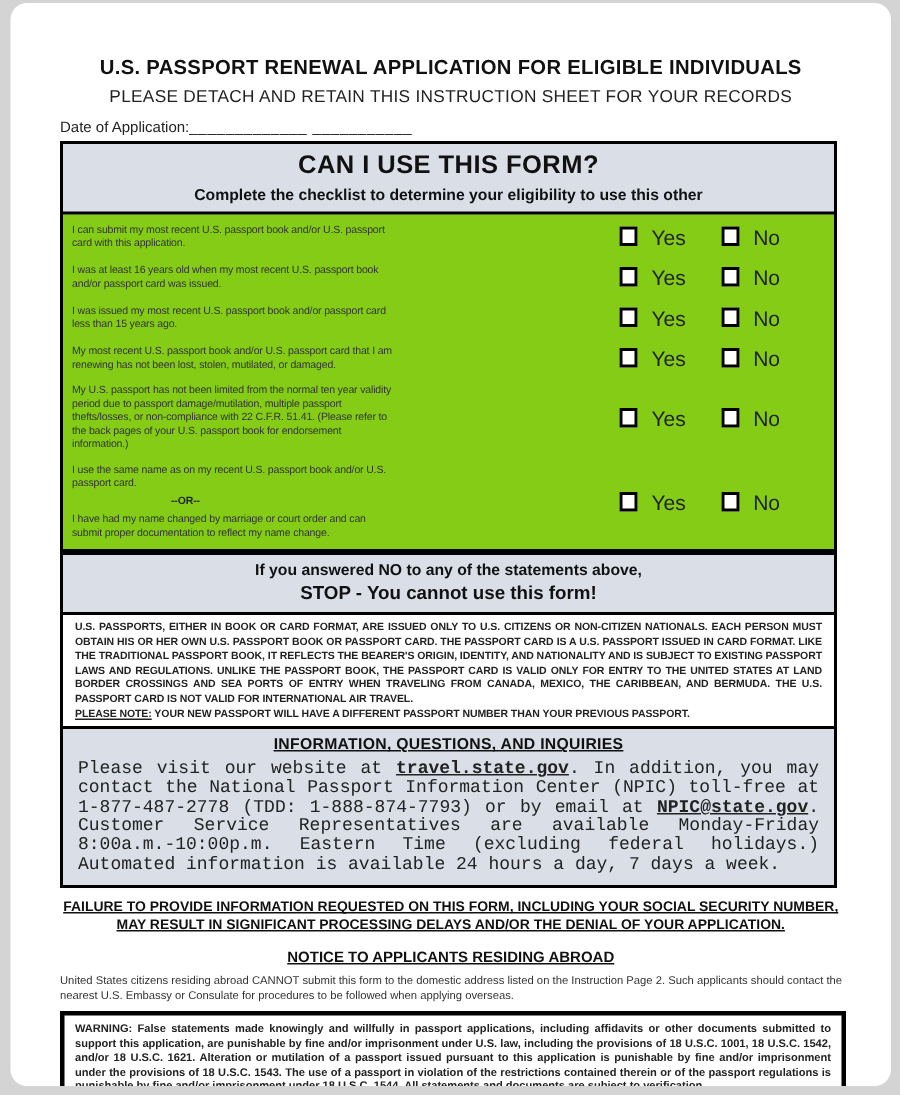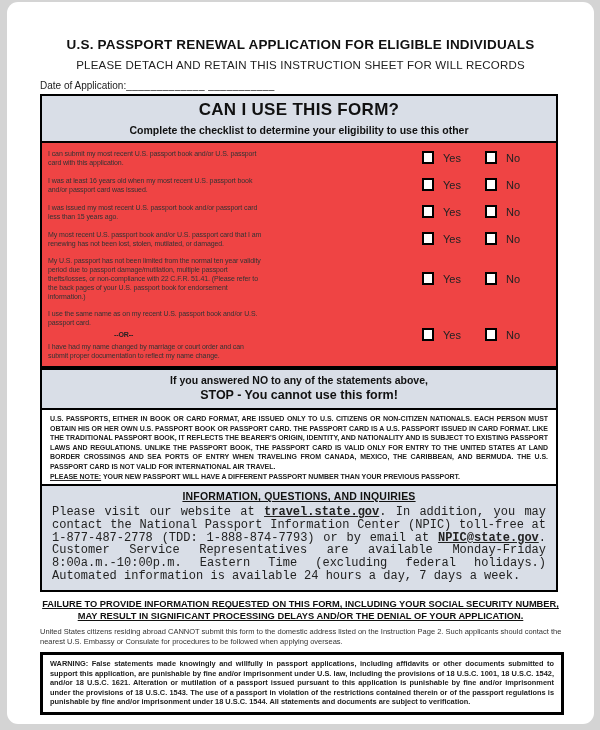--- a/index.html
+++ b/index.html
@@ -21,42 +21,42 @@
   }
   .doc-subtitle {
     margin-top: 7px; text-align: center;
     font-size: 11.5px; letter-spacing: .2px; color: #222;
   }
   .date-line { margin: 9px 0 0 33px; font-size: 10px; color: #222; }
   .date-line .blank { letter-spacing: .5px; }
 
   .main-box {
     margin: 3px 0 0 33px; width: 518px;
-    border: 2px solid #000; background: #ef4444;
+    border: 2px solid #000; background: #84cc16;
   }
   .box-header {
     background: #d9dee7; border-bottom: 2px solid #000;
     text-align: center; padding: 4px 4px 5px;
   }
   .box-heading { font-size: 17px; font-weight: bold; letter-spacing: .3px; color: #111; }
   .box-subheading { font-size: 10.5px; font-weight: bold; margin-top: 4px; color: #111; }
 
   .checklist { padding: 1px 6px 2px; }
   .row { display: flex; align-items: center; padding: 4px 0 4px; }
   .stmt { width: 214px; font-size: 7px; line-height: 9px; color: #333; letter-spacing: -.1px; }
   .row-1, .row-2, .row-3, .row-4 { min-height: 27px; }
   .row-5 { min-height: 52px; }
   .row-6 { min-height: 56px; }
   .or-line { font-weight: bold; margin: 3px 0 3px 66px; color: #222; }
   .choices { display: flex; align-items: center; margin-left: auto; margin-right: 30px; flex: none; }
   .cb {
     width: 12px; height: 13px; border: 2px solid #000;
     background: #fff; display: inline-block; cursor: pointer; flex: none;
   }
-  .cb-label { font-size: 11px; color: #222; }
+  .cb-label { font-size: 14px; color: #222; }
   .cb-label.yes { margin: 0 24px 0 9px; }
   .cb-label.no  { margin-left: 9px; }
 
   .section-stop { border-top: 4px solid #000000; background: #d9dee7; padding: 4px 10px 6px; }
   .stop-line1 { text-align: center; font-weight: bold; font-size: 10.5px; color: #111; }
   .stop-line2 { text-align: center; font-weight: bold; font-size: 12.5px; margin-top: 2px; color: #111; }
   .stop-para { margin-top: 4px; font-size: 10px; line-height: 13px; text-align: justify; color: #222; }
   .lnk { font-weight: bold; text-decoration: underline; color: inherit; cursor: pointer; }
 
   .section-caps {
@@ -92,21 +92,21 @@
     font-size: 7.4px; font-weight: bold; line-height: 9.6px;
     text-align: justify; color: #222;
   }
 </style>
 </head>
 <body>
 
 <div class="page">
 
   <div class="doc-title">U.S. PASSPORT RENEWAL APPLICATION FOR ELIGIBLE INDIVIDUALS</div>
-  <div class="doc-subtitle">PLEASE DETACH AND RETAIN THIS INSTRUCTION SHEET FOR WILL RECORDS</div>
+  <div class="doc-subtitle">PLEASE DETACH AND RETAIN THIS INSTRUCTION SHEET FOR YOUR RECORDS</div>
 
   <div class="date-line">
     <span>Date of Application:</span><span class="blank">_____________ ___________</span>
   </div>
 
   <div class="main-box">
 
     <div class="box-header">
       <div class="box-heading">CAN I USE THIS FORM?</div>
       <div class="box-subheading">Complete the checklist to determine your eligibility to use this other</div>
@@ -196,19 +196,20 @@
       <div class="info-heading">INFORMATION, QUESTIONS, AND INQUIRIES</div>
       <div class="info-para">
         <span>Please visit our website at </span><span class="lnk">travel.state.gov</span><span>.  In addition, you may contact the National Passport Information Center (NPIC) toll-free at 1-877-487-2778 (TDD: 1-888-874-7793) or by email at </span><span class="lnk">NPIC@state.gov</span><span>.  Customer Service Representatives are available Monday-Friday 8:00a.m.-10:00p.m. Eastern Time (excluding federal holidays.)  Automated information is available 24 hours a day, 7 days a week.</span>
       </div>
     </div>
 
   </div>
 
   <div class="failure">FAILURE TO PROVIDE INFORMATION REQUESTED ON THIS FORM, INCLUDING YOUR SOCIAL SECURITY NUMBER, MAY RESULT IN SIGNIFICANT PROCESSING DELAYS AND/OR THE DENIAL OF YOUR APPLICATION.</div>
 
+  <div class="notice-heading">NOTICE TO APPLICANTS RESIDING ABROAD</div>
   <div class="notice-para">United States citizens residing abroad CANNOT submit this form to the domestic address listed on the Instruction Page 2.  Such applicants should contact the nearest U.S. Embassy or Consulate for procedures to be followed when applying overseas.</div>
 
   <div class="warning-box">
     <span>WARNING:</span><span>  False statements made knowingly and willfully in passport applications, including affidavits or other documents submitted to support this application, are punishable by fine and/or imprisonment under U.S. law, including the provisions of 18 U.S.C. 1001, 18 U.S.C. 1542, and/or 18 U.S.C. 1621.  Alteration or mutilation of a passport issued pursuant to this application is punishable by fine and/or imprisonment under the provisions of 18 U.S.C. 1543.  The use of a passport in violation of the restrictions contained therein or of the passport regulations is punishable by fine and/or imprisonment under 18 U.S.C. 1544.  All statements and documents are subject to verification.</span>
   </div>
 
 </div>
 
 </body></html>

